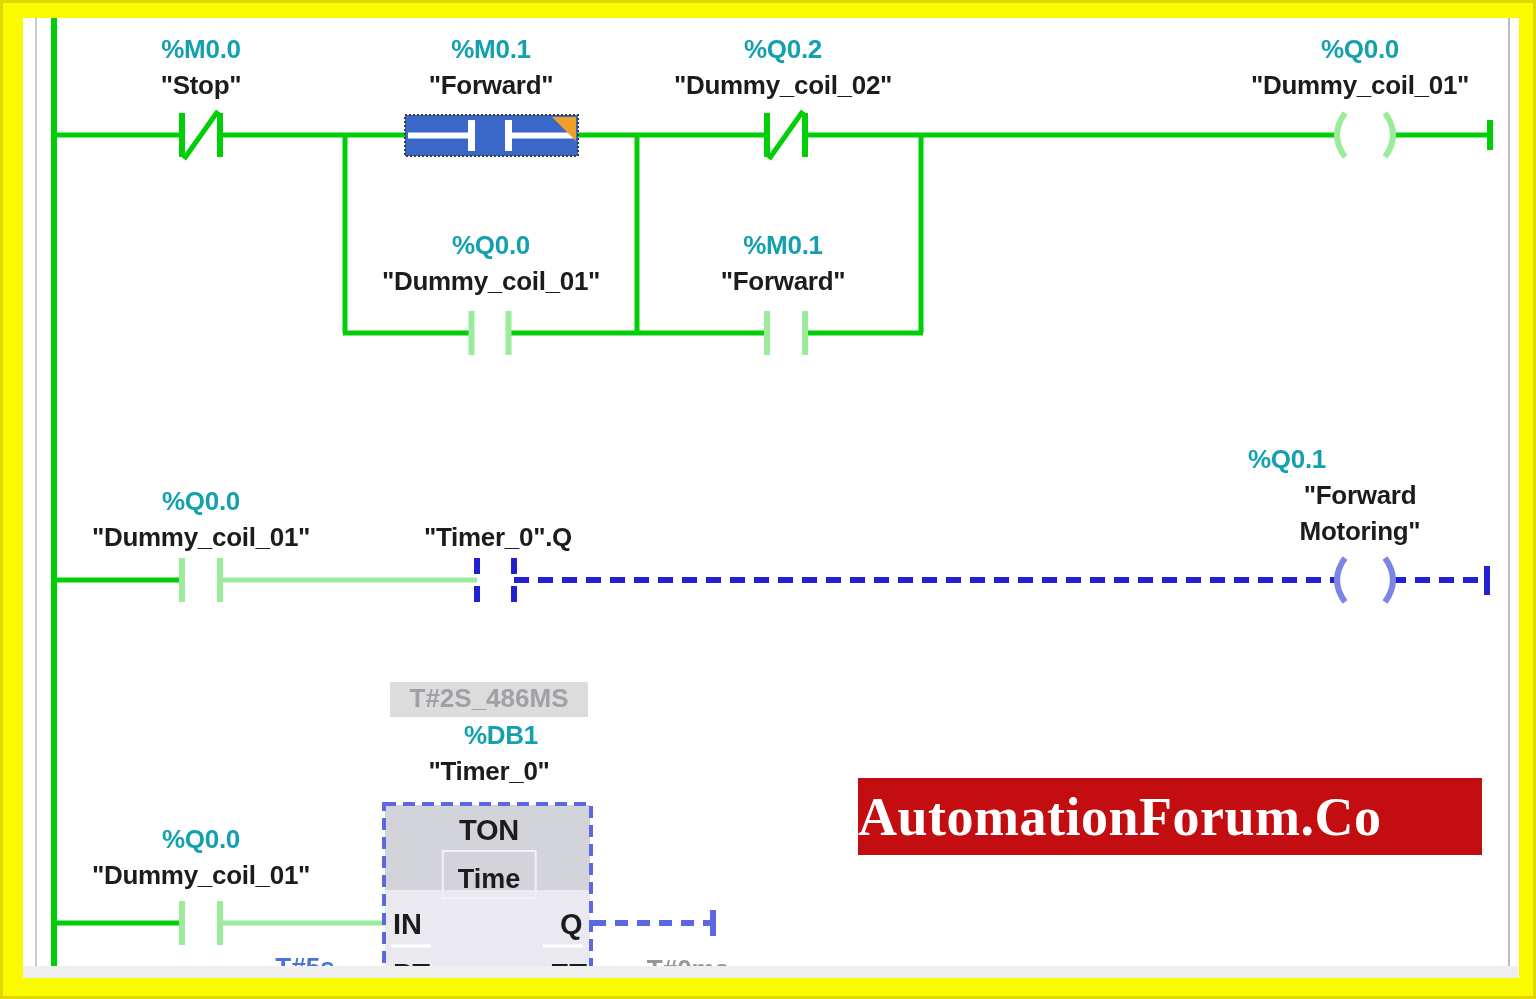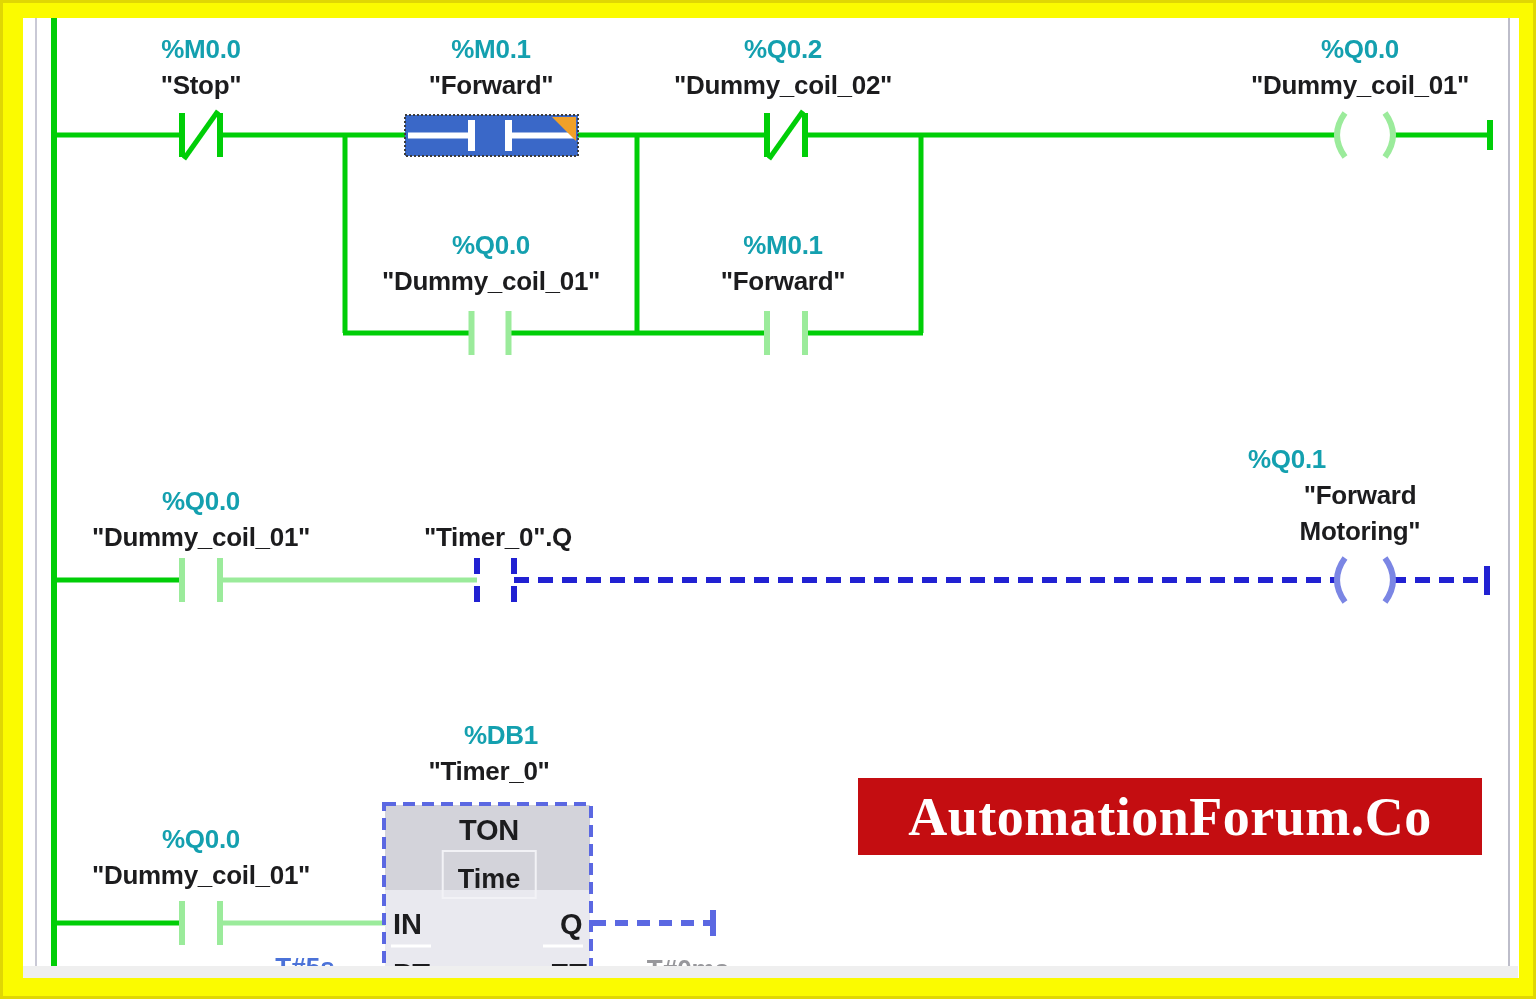--- a/index.html
+++ b/index.html
@@ -28,21 +28,21 @@
   .gray-val{position:absolute;transform:translateX(-50%);font-size:26px;font-weight:700;color:#97979B;}
   .time-box{position:absolute;transform:translateX(-50%);border:2px solid #F2F2F6;
        padding:12px 14px 2px 14px;font-size:27px;font-weight:700;color:#1C1C1E;background:transparent;}
   .bottom-strip{position:absolute;left:0;top:948px;width:1495px;height:12px;background:#EFEFEF;}
   .corner-box{position:absolute;left:1400px;top:900px;width:85px;height:50px;background:#FFFFFF;
        border-bottom:3px solid #8A8A8A;}
   .banner{
     position:absolute;left:835px;top:760px;width:624px;height:77px;
     background:#C40D11;color:#FFFFFF;
     font-family:"Liberation Serif", serif;font-weight:700;font-size:54px;
-    display:flex;align-items:center;justify-content:center;letter-spacing:0.5px;
+    display:flex;align-items:center;letter-spacing:0.5px;
   }
 </style>
 </head>
 <body>
 
 <div id="stage">
   <div class="content">
 
     <div class="vline-left"></div>
     <div class="vline-right"></div>
@@ -162,20 +162,21 @@
     <div class="lbl addr" style="left:178px;top:468px;">%Q0.0</div>
     <div class="lbl" style="left:178px;top:504px;">"Dummy_coil_01"</div>
     <div class="lbl" style="left:475px;top:504px;">"Timer_0".Q</div>
     <div class="lbl addr" style="left:1264px;top:426px;">%Q0.1</div>
     <div class="lbl" style="left:1337px;top:462px;">"Forward</div>
     <div class="lbl" style="left:1337px;top:498px;">Motoring"</div>
 
     <div class="lbl addr" style="left:178px;top:806px;">%Q0.0</div>
     <div class="lbl" style="left:178px;top:842px;">"Dummy_coil_01"</div>
 
+    <div class="mono-val" style="left:466px;top:664px;min-width:178px;">T#2S_486MS</div>
     <div class="lbl addr" style="left:466px;top:702px;margin-left:12px;">%DB1</div>
     <div class="lbl" style="left:466px;top:738px;">"Timer_0"</div>
     <div class="lbl" style="left:466px;top:796px;font-size:29px;text-align:right;">TON</div>
     <div class="time-box" style="left:466px;top:832px;">Time</div>
 
     <div class="timer-lbl" style="left:370px;top:890px;">IN</div>
     <div class="timer-lbl" style="left:537px;top:890px;">Q</div>
     <div class="timer-lbl" style="left:370px;top:940px;">PT</div>
     <div class="timer-lbl" style="left:527px;top:940px;">ET</div>
 

